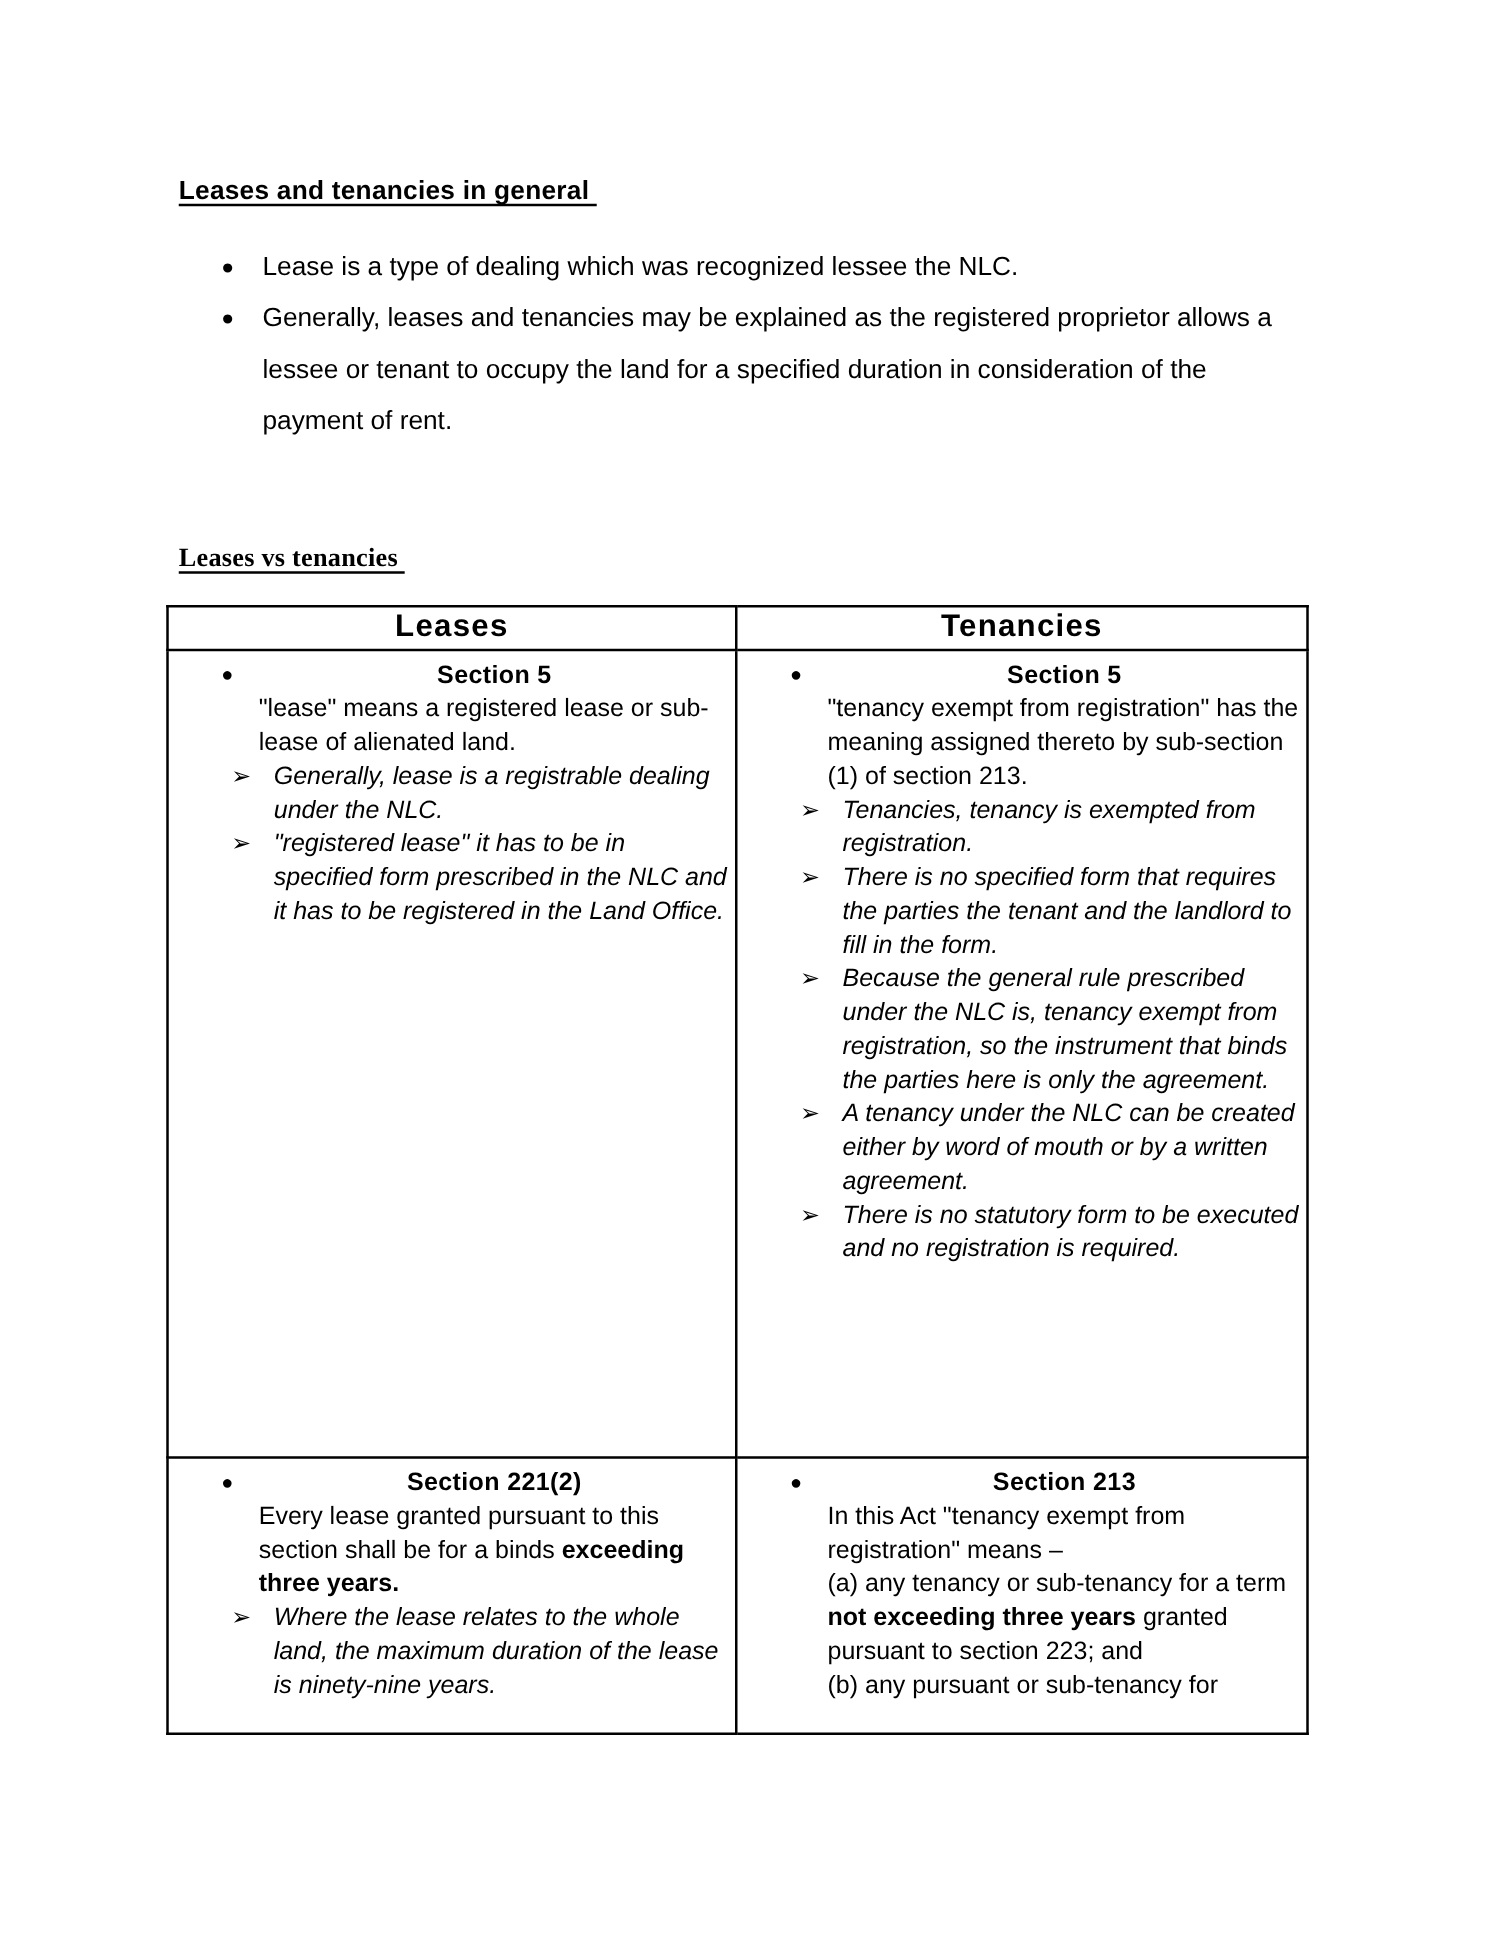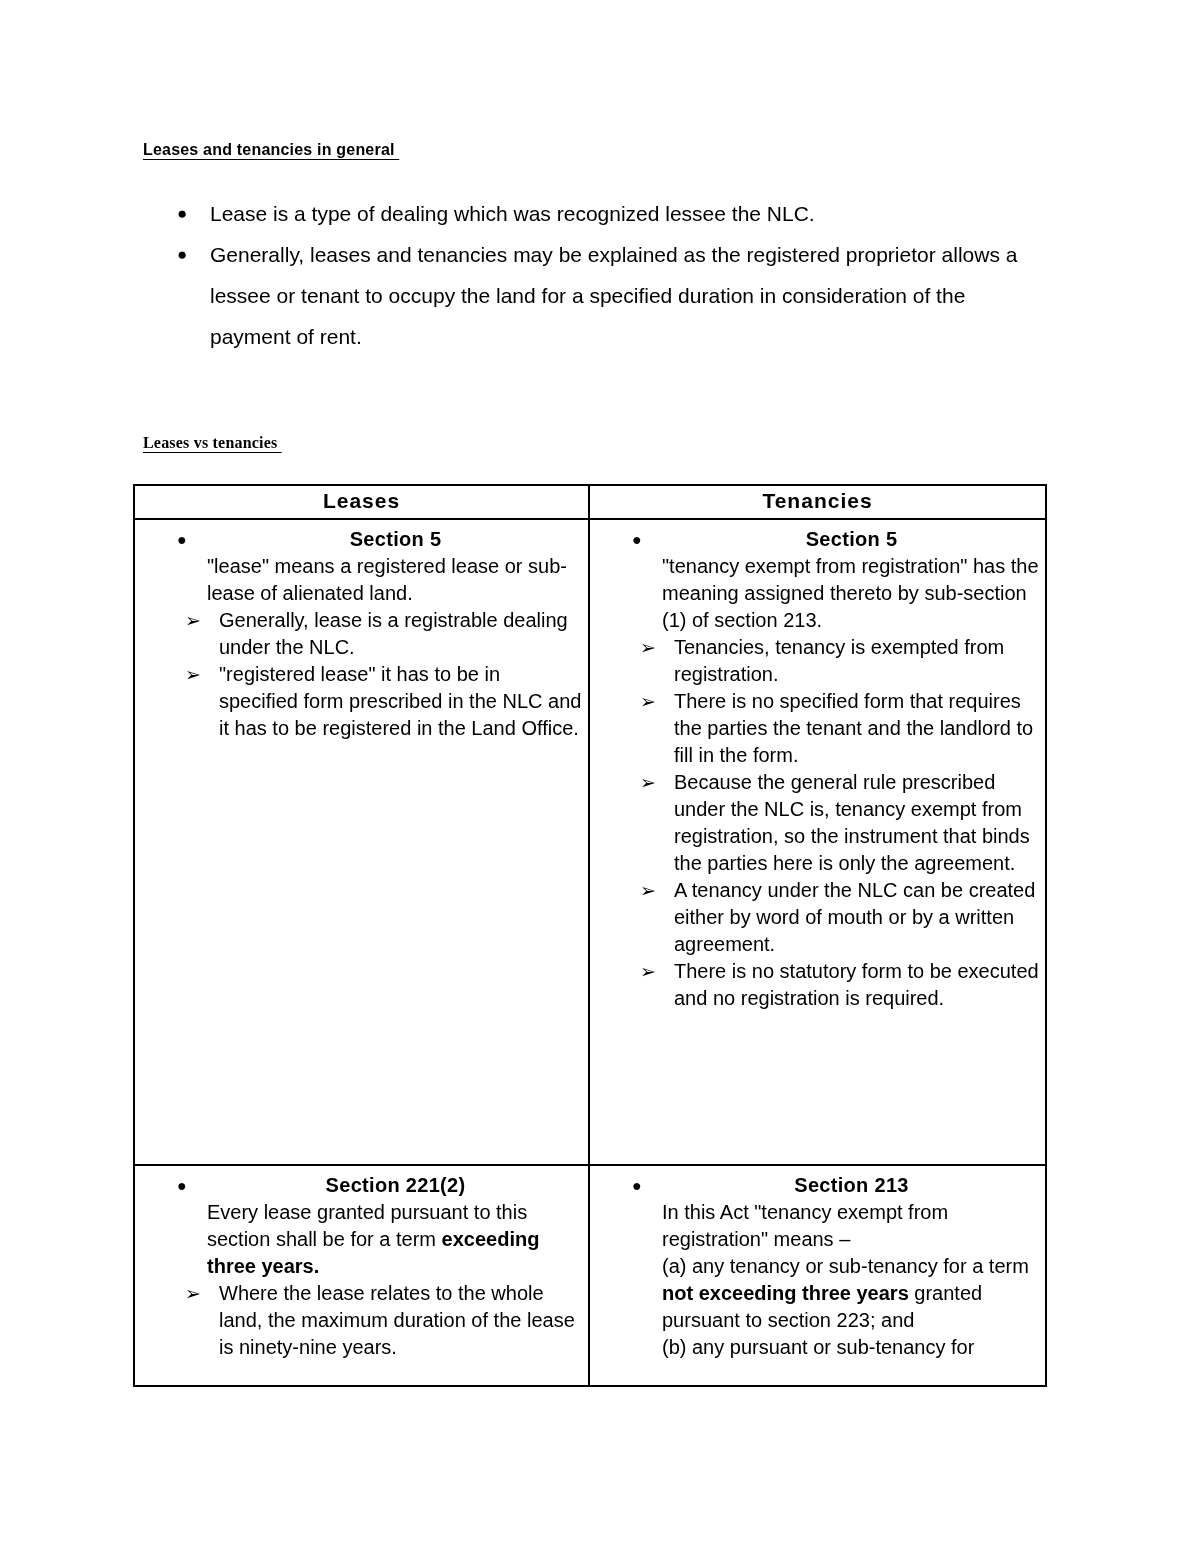--- a/index.html
+++ b/index.html
@@ -20,21 +20,21 @@
     left: 0; top: 0;
     width: 1200px;
     height: 1553px;
     box-sizing: border-box;
     padding: 0;
   }
   
   .section-heading {
     position: absolute;
     left: 143px;
-    font-size: 16px;
+    font-size: 21px;
     font-weight: bold;
     letter-spacing: 0.2px;
     text-decoration: underline;
     text-underline-offset: 4px;
     white-space: pre;
   }
   #heading-general { top: 141px; }
   #heading-compare { top: 434px; font-family: Liberation Serif, serif; }
 
   
@@ -71,21 +71,21 @@
   }
   .cmp-table th, .cmp-table td {
     border: 2px solid #000000;
     vertical-align: top;
     padding: 0;
     box-sizing: border-box;
   }
   .cmp-table th {
     height: 34px;
     text-align: center;
-    font-size: 21px;
+    font-size: 25px;
     font-weight: bold;
     letter-spacing: 1px;
     padding: 1px 0 3px 0;
     vertical-align: middle;
   }
   .col-left  { width: 455px; }
   .col-right { width: 457px; }
 
   .cell-body {
     padding: 6px 4px 8px 4px;
@@ -129,21 +129,21 @@
     font-size: 20px;
     line-height: 27px;
   }
   .sublist li > .arrow {
     position: absolute;
     left: 0;
     top: 0;
     font-size: 19px;
     line-height: 27px;
   }
-  .sublist li .txt { display: block; }
+  .sublist li .txt { display: block; font-style: italic; }
 </style>
 </head>
 <body>
 
 <div class="page">
 
   <div class="section-heading" id="heading-general">Leases and tenancies in general </div>
 
   <div class="intro-list">
     <div class="intro-item">
@@ -223,21 +223,21 @@
           </div>
         </td>
       </tr>
 
       <tr class="row-last">
         <td>
           <div class="cell-body">
             <div class="blk">
               <span class="bullet">●</span>
               <span class="blk-title">Section 221(2)</span>
-              <span class="blk-text"><span>Every lease granted pursuant to this section shall be for a term </span><b>exceeding three years.</b></span>
+              <span class="blk-text"><span>Every lease granted pursuant to this section shall be for a binds </span><b>exceeding three years.</b></span>
             </div>
             <ul class="sublist">
               <li>
                 <span class="arrow">➢</span>
                 <span class="txt">Where the lease relates to the whole land, the maximum duration of the lease is ninety-nine years.</span>
               </li>
             </ul>
           </div>
         </td>
         <td>

